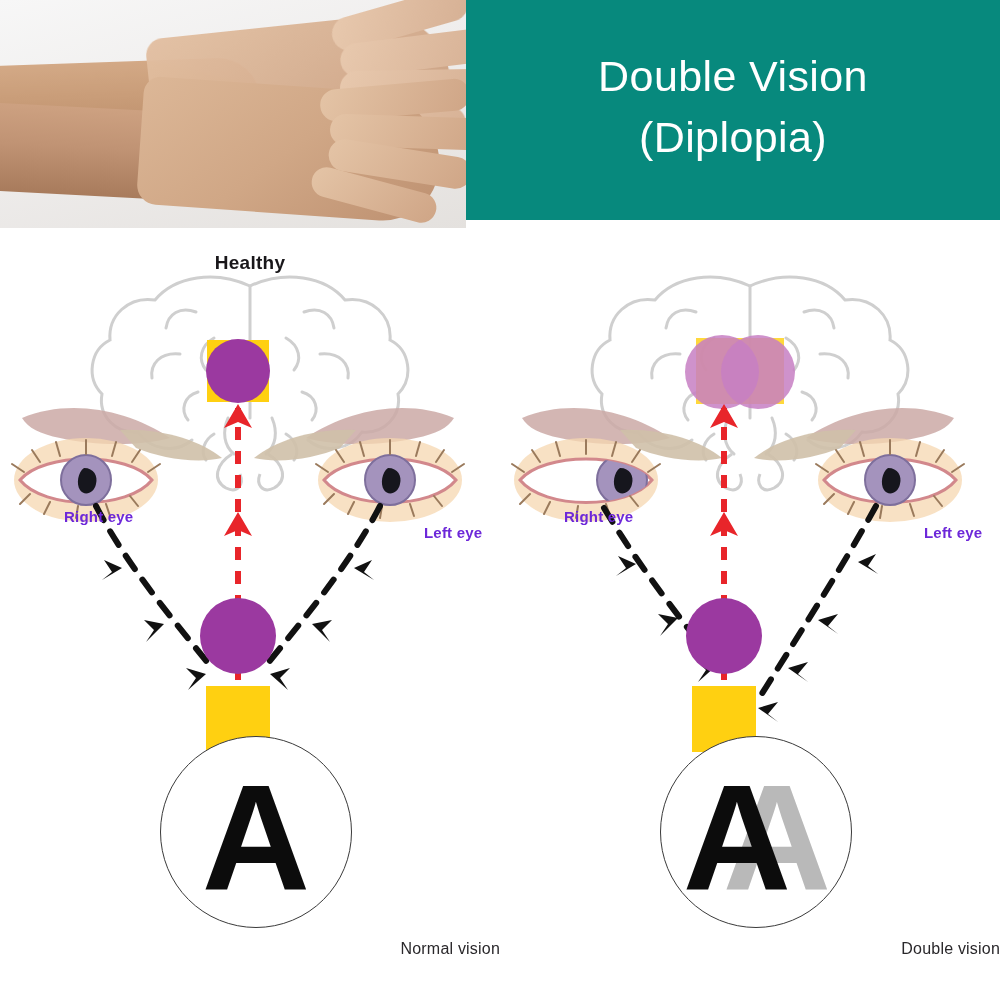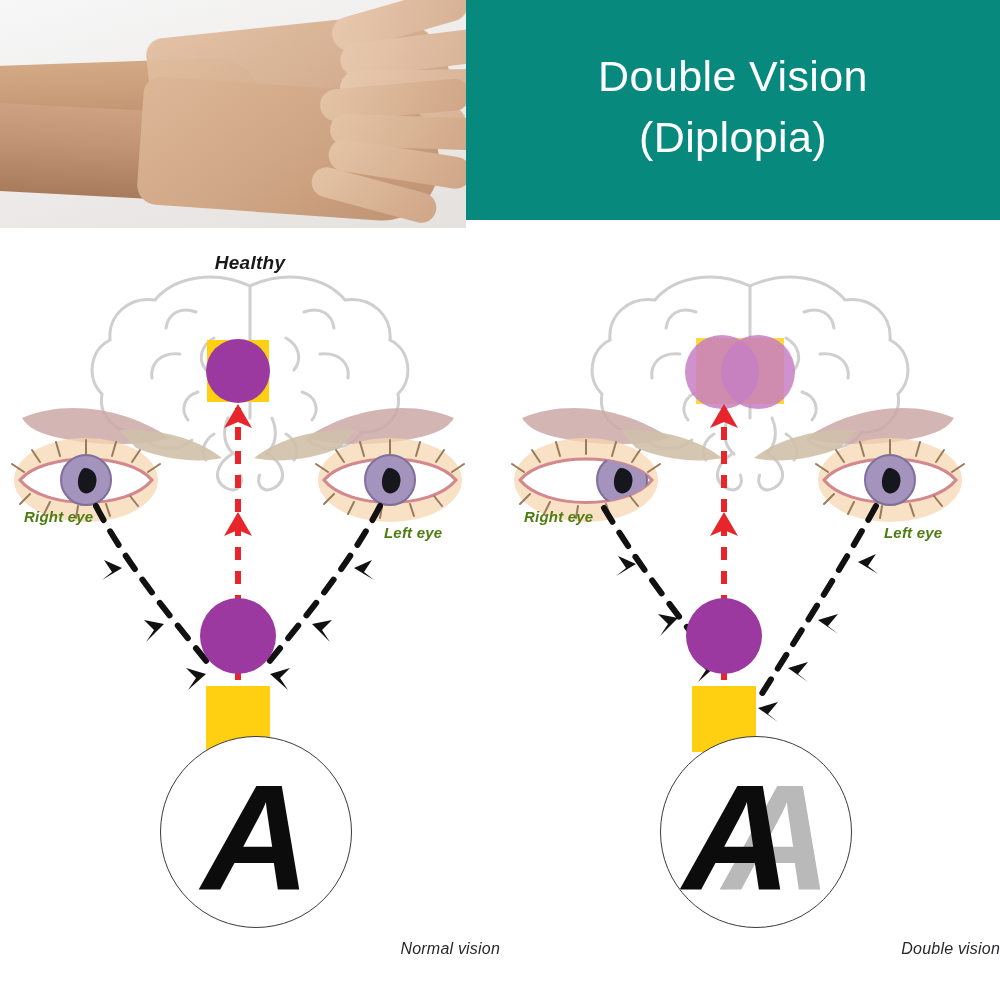--- a/index.html
+++ b/index.html
@@ -71,32 +71,32 @@
     display:flex;align-items:center;justify-content:center;
     box-sizing:border-box;padding-bottom:6px;
   }
   .title-text{
     color:#ffffff;font-size:43px;line-height:1.42;text-align:center;
     font-weight:300;letter-spacing:.4px;
     font-family:"Liberation Sans", sans-serif;
   }
 
   
-  .panel{position:absolute;top:228px;width:500px;height:604px;font-style:italic;}
+  .panel{position:absolute;top:228px;width:500px;height:604px;}
   .panel.left{left:0;}
   .panel.right{left:500px;}
 
   .panel-title{
     position:absolute;top:24px;left:0;width:500px;text-align:center;
     font-size:19px;font-weight:bold;color:#19171a;letter-spacing:.3px;
   }
 
   
   .eyelabel{
-    position:absolute;font-size:15px;font-weight:bold;color:#4d7c0f;letter-spacing:.2px;
+    position:absolute;font-size:15px;font-weight:bold;color:#6d28d9;letter-spacing:.2px;margin-left:40px;
   }
   .lbl-right{left:24px;top:280px;}
   .lbl-left{left:384px;top:296px;}
 
   
   .vision{
     position:absolute;left:160px;top:508px;width:190px;height:190px;
     border:1.6px solid #3a3a3a;border-radius:50%;background:#fff;overflow:hidden;
   }
   .vis-caption{

